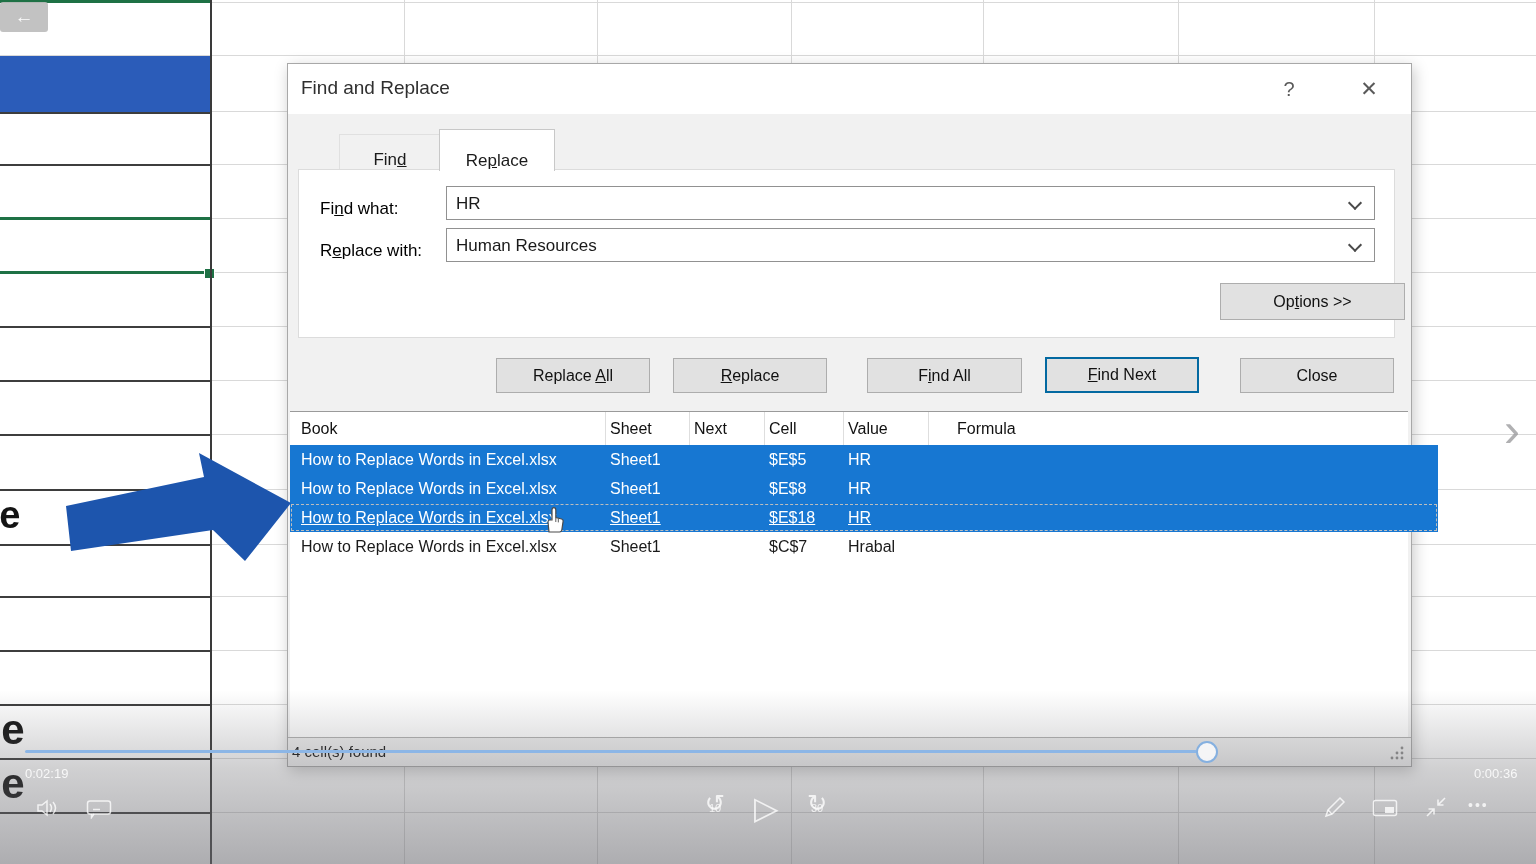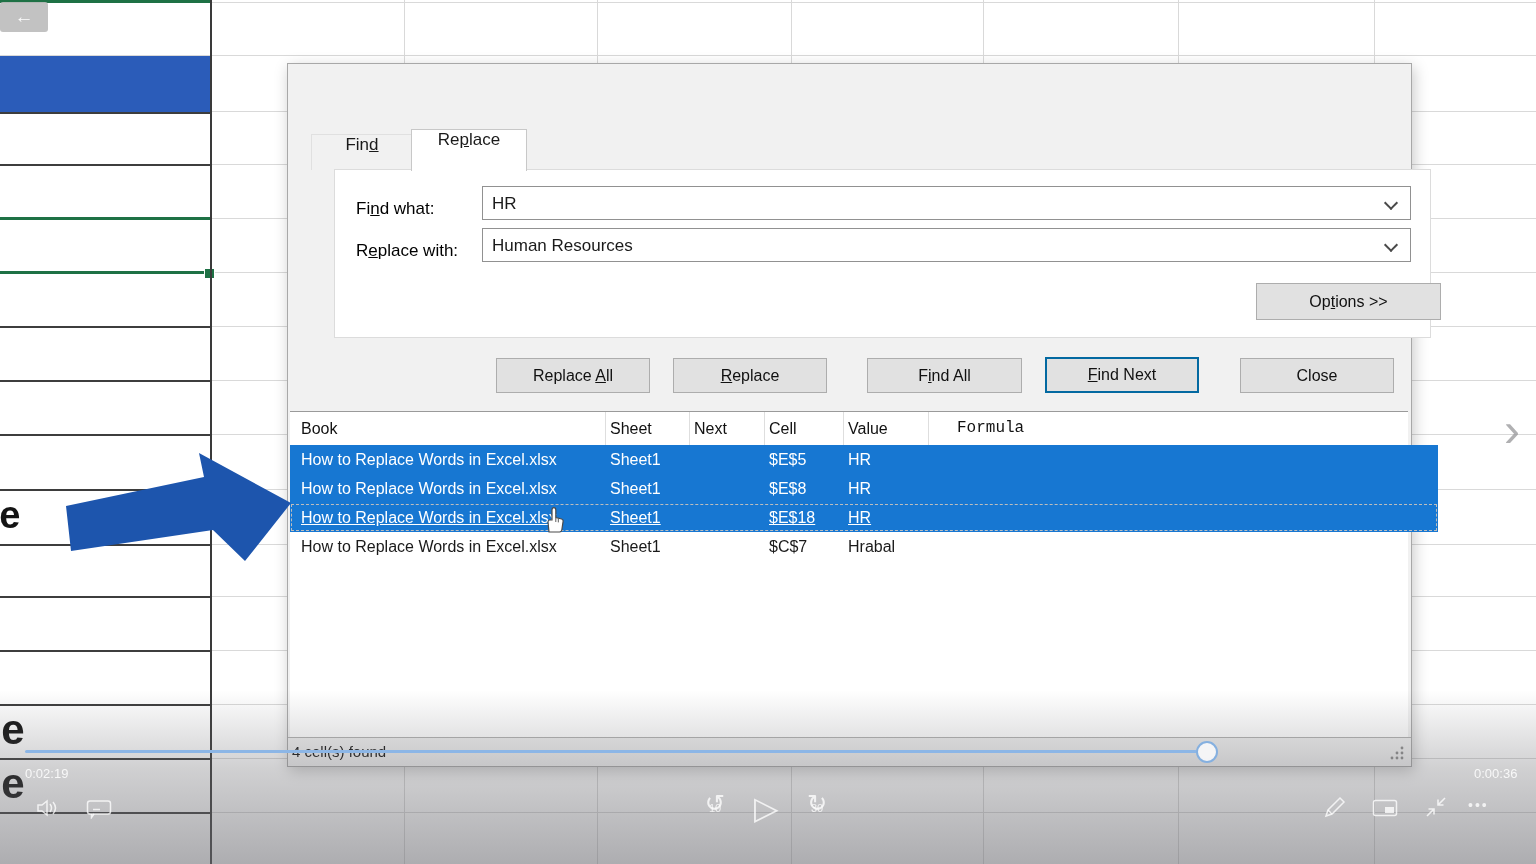--- a/index.html
+++ b/index.html
@@ -15,43 +15,43 @@
   #bluecell{position:absolute;left:0;top:56px;width:210px;height:56px;}
   #fillhandle{position:absolute;left:204px;top:268px;width:9px;height:9px;border:1px solid #fff;}
   .frag{position:absolute;left:-22px;font-size:42px;font-weight:700;color:#141414;letter-spacing:0px;}
   
   #dialog{position:absolute;left:287px;top:63px;width:1123px;height:702px;background:#f1f1f1;
           border:1px solid #a8a8a8;box-shadow:2px 4px 14px rgba(0,0,0,0.22);}
   #titlebar{position:absolute;left:0;top:0;width:100%;height:50px;background:#ffffff;}
   #dlgtitle{position:absolute;left:13px;top:13px;font-size:19px;color:#2f2f2f;}
   .titlebtn{position:absolute;top:8px;width:34px;height:34px;display:flex;align-items:center;justify-content:center;
             font-size:20px;color:#5a5a5a;}
-  .tab{position:absolute;display:flex;align-items:flex-start;justify-content:center;font-size:17px;}
+  .tab{position:absolute;display:flex;align-items:flex-end;justify-content:center;font-size:17px;margin-left:28px;}
   #tab-find{left:23px;top:70px;width:100px;height:35px;background:#f1f1f1;border:1px solid #e0e0e0;border-bottom:none;}
   #tab-replace{left:123px;top:65px;width:114px;height:41px;background:#ffffff;border:1px solid #c8c8c8;border-bottom:none;z-index:3;}
-  #panel{position:absolute;left:10px;top:105px;width:1095px;height:167px;background:#ffffff;border:1px solid #dcdcdc;z-index:2;margin-left:36px;}
+  #panel{position:absolute;left:10px;top:105px;width:1095px;height:167px;background:#ffffff;border:1px solid #dcdcdc;z-index:2;}
   .flabel{position:absolute;left:21px;font-size:17px;color:#000;}
   .combo{position:absolute;left:147px;width:929px;height:34px;background:#fff;border:1px solid #919191;
          font-size:17px;line-height:34px;padding-left:9px;box-sizing:border-box;}
   .chev{position:absolute;right:14px;top:11px;width:8px;height:8px;border-right:2px solid #4a4a4a;border-bottom:2px solid #4a4a4a;transform:rotate(45deg);}
   .btn{position:absolute;background:#e1e1e1;border:1px solid #adadad;font-size:16px;color:#111;
        display:flex;align-items:center;justify-content:center;box-sizing:border-box;}
   .btn.focus{border:2px solid #0369a1;}
   .u{text-decoration:underline;}
   
   #list{position:absolute;left:2px;top:347px;width:1118px;height:326px;background:#ffffff;border-top:1px solid #9a9a9a;}
   .hc{position:absolute;top:0;height:33px;line-height:33px;font-size:16px;color:#111;white-space:nowrap;}
   .hsep{position:absolute;top:0;width:1px;height:33px;background:#dedede;}
   .row{position:absolute;left:0;width:100%;height:29px;padding-left:30px;}
   .row .rc{position:absolute;top:0;height:29px;line-height:29px;font-size:16px;white-space:nowrap;overflow:hidden;}
   .row.sel{background:#1777d2;color:#ffffff;}
   .row.focused{outline:1px dashed #bdbdbd;outline-offset:-2px;}
   .row.focused .rc{text-decoration:underline;}
   .c-book{left:11px;width:300px;} .c-sheet{left:320px;width:76px;} .c-name{left:404px;width:70px;}
-  .c-cell{left:479px;width:72px;} .c-value{left:558px;width:80px;} .c-formula{left:667px;width:350px;font-family:Liberation Mono, monospace;}
+  .c-cell{left:479px;width:72px;} .c-value{left:558px;width:80px;} .c-formula{left:667px;width:350px;}
   #statusbar{position:absolute;left:0;top:673px;width:100%;height:28px;background:#f0f0f0;border-top:1px solid #b3b3b3;
              font-size:15px;line-height:28px;padding-left:4px;box-sizing:border-box;}
   
   #shade{position:absolute;left:0;top:690px;width:1536px;height:174px;pointer-events:none;
          background:linear-gradient(180deg,rgba(100,100,105,0) 0%,rgba(100,100,105,0.30) 45%,rgba(106,106,112,0.55) 100%);z-index:20;}
   #backbtn{position:absolute;left:0;top:2px;width:48px;height:30px;background:rgba(189,189,189,0.92);border-radius:3px;
            display:flex;align-items:center;justify-content:center;color:rgba(255,255,255,0.95);font-size:19px;z-index:30;}
   #progress{position:absolute;left:25px;top:750px;width:1172px;height:3px;background:#8cb6e6;border-radius:2px;z-index:31;}
   #knob{position:absolute;left:1196px;top:741px;width:18px;height:18px;border-radius:50%;
         border:2.5px solid #85b0e0;background:rgba(252,252,253,0.85);z-index:32;}
@@ -112,20 +112,25 @@
     <div class="gline" style="top:271px"></div>
     <div id="fillhandle" style="background:#1e7145"></div>
     <div id="colborder"></div>
 
     <div class="frag" style="top:494px;font-size:38px">ce</div>
     <div class="frag" style="top:706px">ce</div>
     <div class="frag" style="top:760px">ce</div>
   </div>
 
   <div id="dialog">
+    <div id="titlebar">
+      <div id="dlgtitle">Find and Replace</div>
+      <div class="titlebtn" style="left:984px">?</div>
+      <div class="titlebtn" style="left:1064px;font-size:21px">✕</div>
+    </div>
 
     <div class="tab" id="tab-find">
       <span>Fin</span>
         <span class="u">d</span>
         <span></span>
     </div>
     <div class="tab" id="tab-replace">
       <span>Re</span>
         <span class="u">p</span>
         <span>lace</span>

